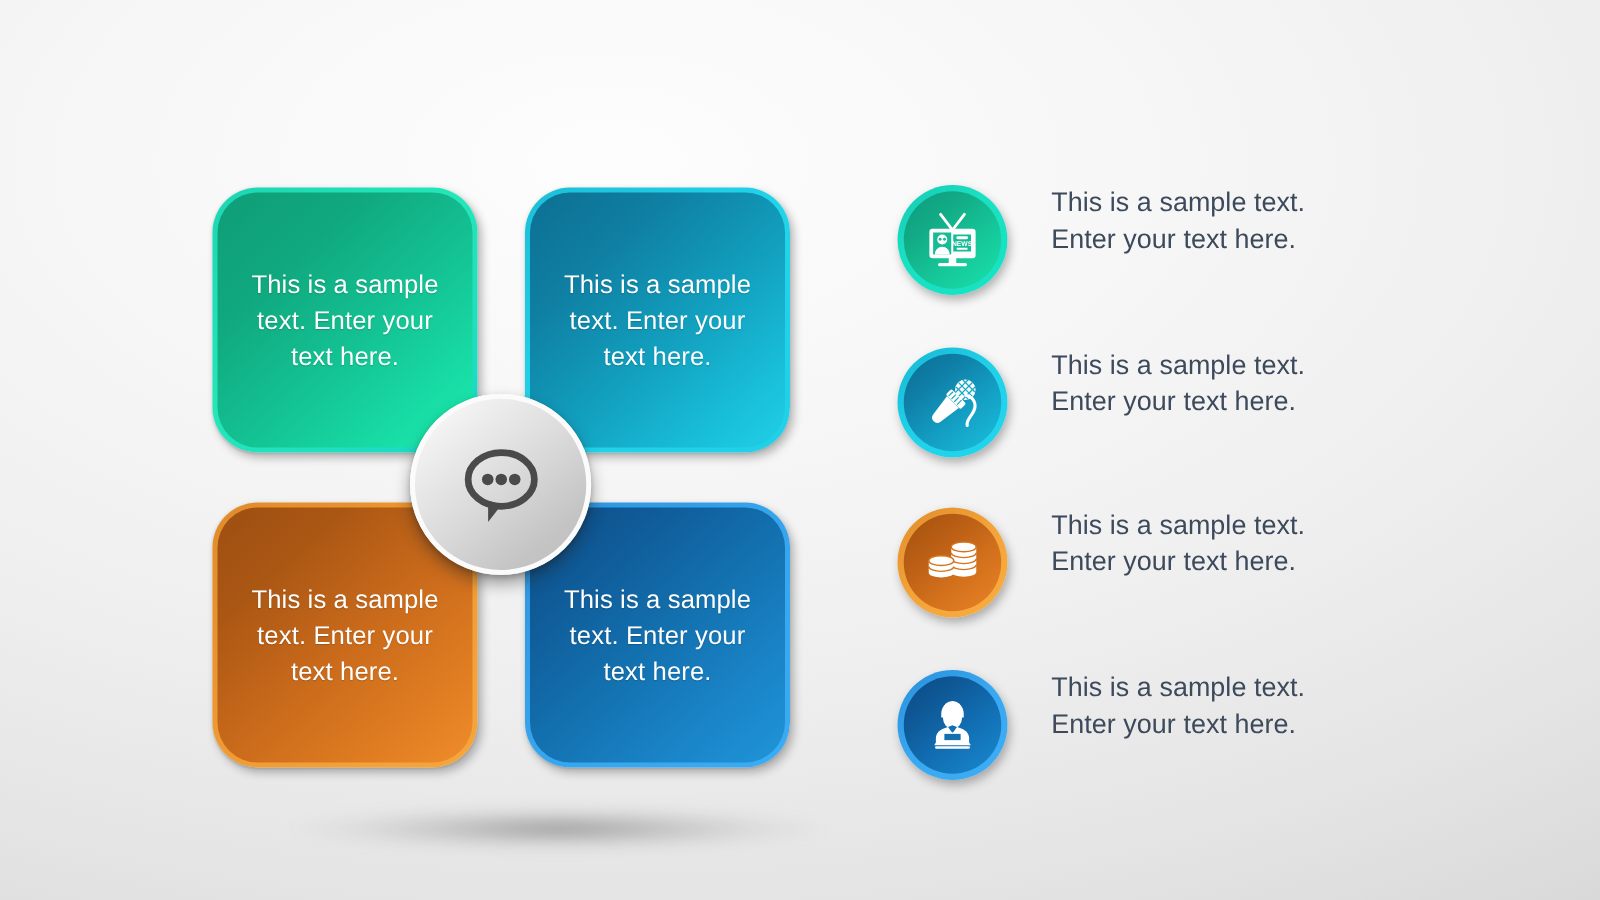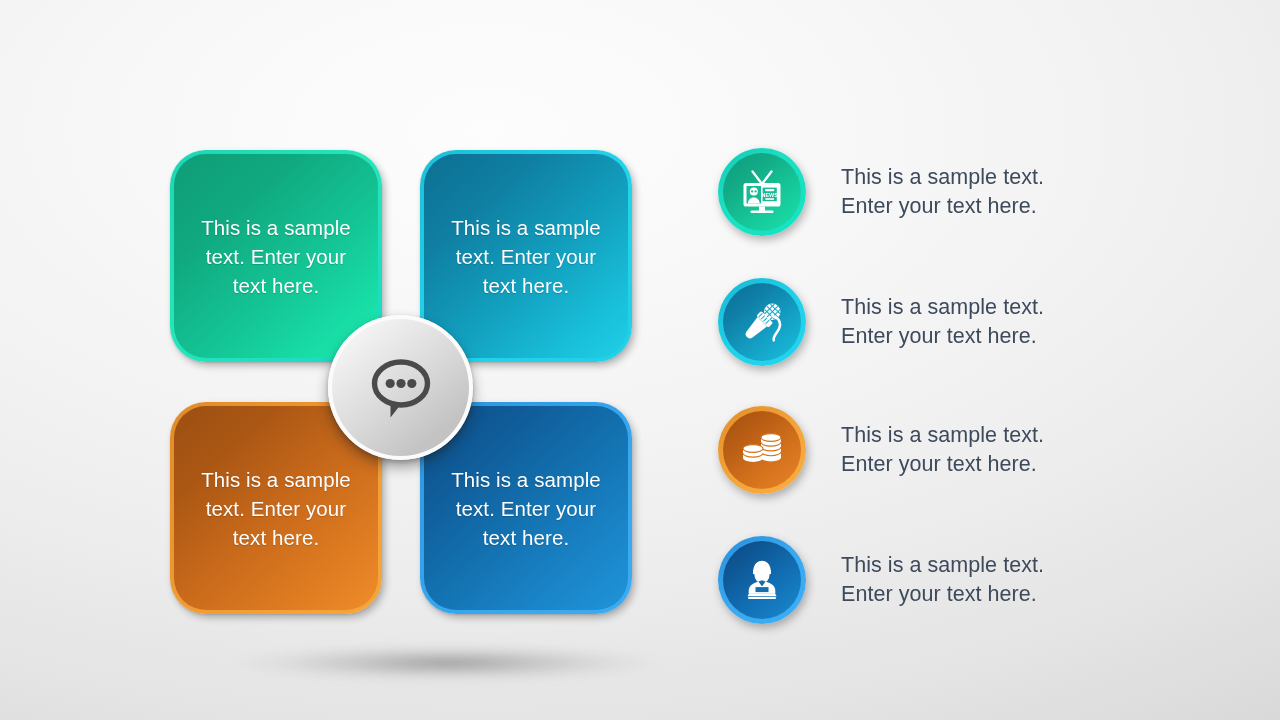--- a/index.html
+++ b/index.html
@@ -79,21 +79,21 @@
       0 7px 13px rgba(30,30,30,.42),
       0 2px 4px rgba(0,0,0,.18),
       inset 0 0 0 4px #fbfbfb;
     display:flex; align-items:center; justify-content:center;
     z-index:8;
   }
   #center-node svg{ width:70px; height:66px; display:block; }
 
   
   #right-list{ position:absolute; left:718px; top:140px; width:500px; }
-  .list-row{ position:absolute; left:0; display:flex; align-items:center; }
+  .list-row{ position:absolute; left:0; display:flex; align-items:flex-start; }
   #row-0{ top:8px; }
   #row-1{ top:138px; }
   #row-2{ top:266px; }
   #row-3{ top:396px; }
 
   .badge{
     position:relative;
     width:88px; height:88px; border-radius:50%;
     flex:0 0 88px;
     display:flex; align-items:center; justify-content:center;

